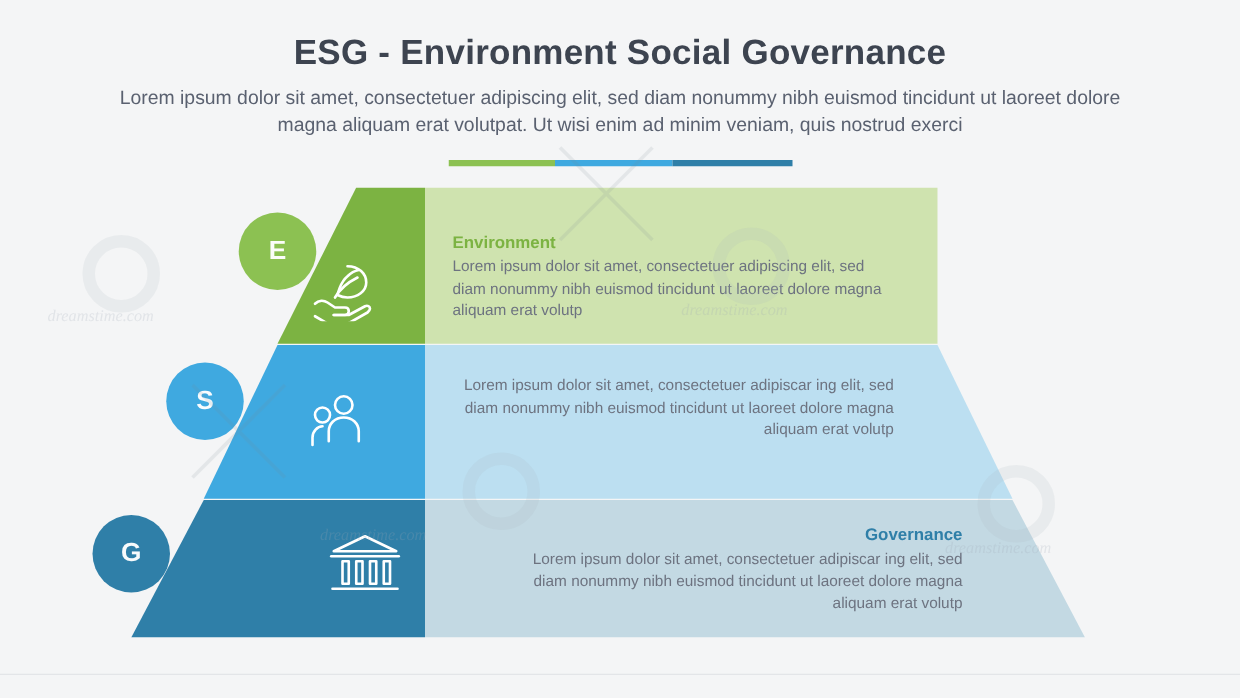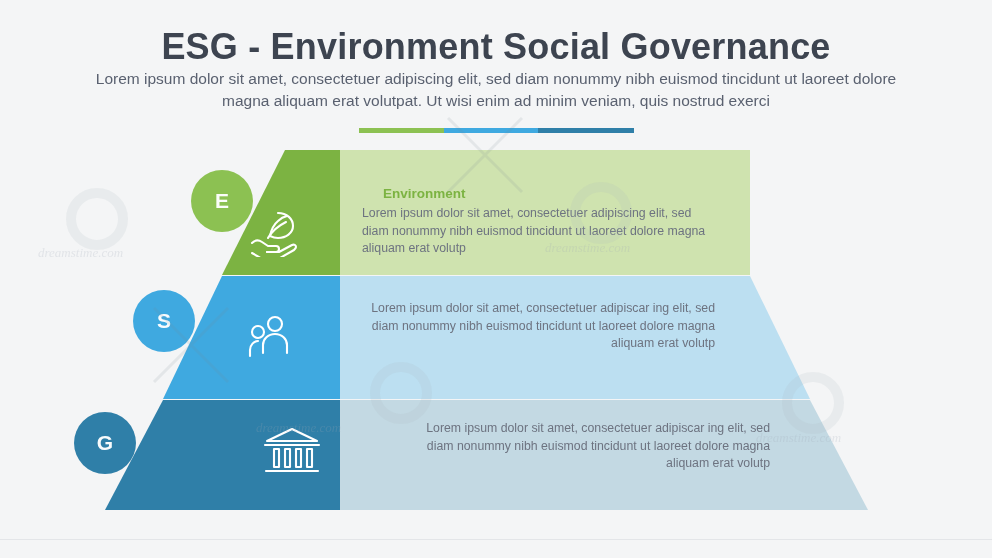--- a/index.html
+++ b/index.html
@@ -20,21 +20,21 @@
     width: 992px;
     height: 558px;
     background: #f4f5f6;
   }
   
   .title {
     position: absolute;
     left: 0; top: 26px;
     width: 992px;
     text-align: center;
-    font-size: 36px;
+    font-size: 28px;
     font-weight: bold;
     color: #3d4450;
     letter-spacing: 0.2px;
   }
   .subtitle {
     position: absolute;
     left: 70px; top: 68px;
     width: 852px;
     text-align: center;
     font-size: 15.5px;
@@ -106,21 +106,20 @@
 
   
   .band-text {
     position: absolute;
     width: 350px;
   }
   .band-head {
     font-size: 13.5px;
     font-weight: bold;
     margin-bottom: 4px;
-    margin-left: 21px;
   }
   .band-body {
     font-size: 12.3px;
     line-height: 17.5px;
     color: #6d7380;
   }
   .txt-env { left: 362px; top: 36px; text-align: left; }
   .txt-env .band-head { color: #7cb342; }
   .txt-soc { left: 365px; top: 150px; text-align: right; }
   .txt-soc .band-head { color: #3fa9e0; }
@@ -228,20 +227,21 @@
     <div class="band-text txt-env">
       <div class="band-head">Environment</div>
       <div class="band-body">Lorem ipsum dolor sit amet, consectetuer adipiscing elit, sed diam nonummy nibh euismod tincidunt ut laoreet dolore magna aliquam erat volutp</div>
     </div>
 
     <div class="band-text txt-soc">
       <div class="band-body">Lorem ipsum dolor sit amet, consectetuer adipiscar ing elit, sed diam nonummy nibh euismod tincidunt ut laoreet dolore magna aliquam erat volutp</div>
     </div>
 
     <div class="band-text txt-gov">
+      <div class="band-head">Governance</div>
       <div class="band-body">Lorem ipsum dolor sit amet, consectetuer adipiscar ing elit, sed diam nonummy nibh euismod tincidunt ut laoreet dolore magna aliquam erat volutp</div>
     </div>
   </div>
 
   <div class="wm-ring" style="left:66px; top:188px;"></div>
   <div class="wm" style="left:38px; top:245px;">dreamstime.com</div>
 
   <div class="wm-ring" style="left:370px; top:362px;"></div>
   <div class="wm" style="left:256px; top:420px;">dreamstime.com</div>
 

